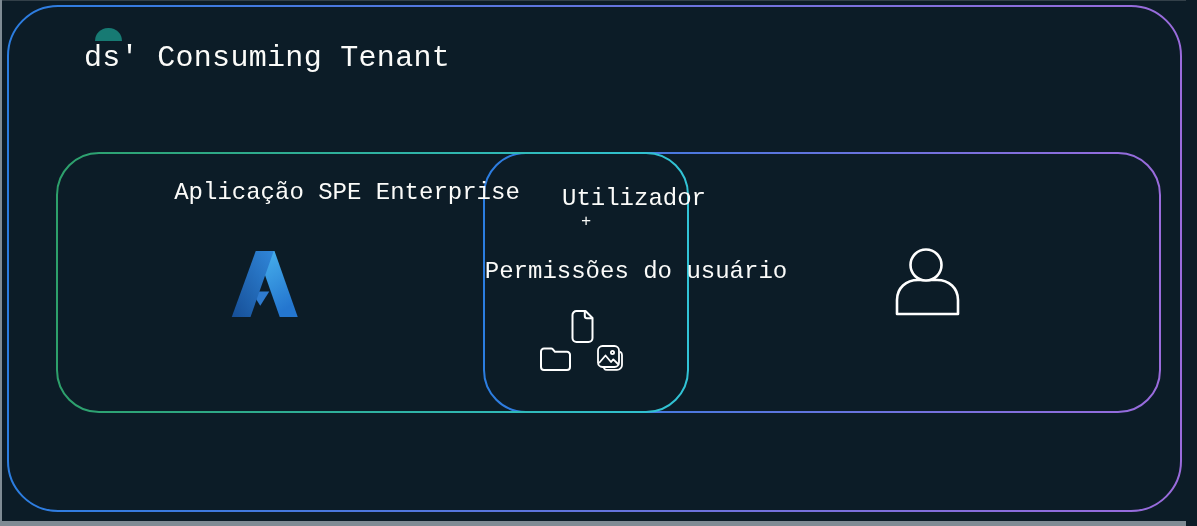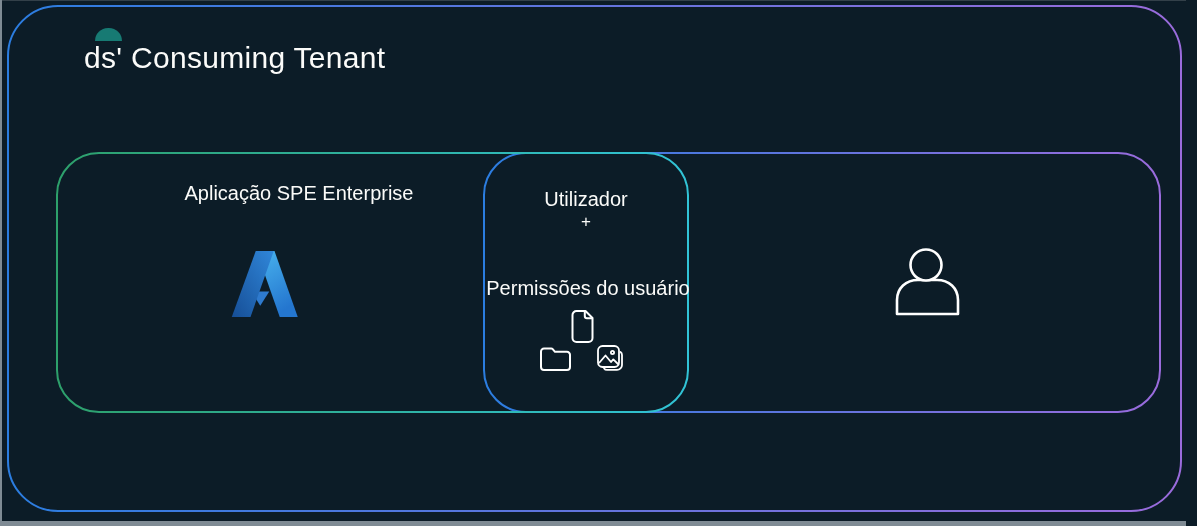--- a/index.html
+++ b/index.html
@@ -1,48 +1,48 @@
 <!DOCTYPE html>
 <html style="--background: #0c1c27; --edge-strip: #7f8b94; --text: #fbfbf9; --icon-stroke: #ffffff; --outer-border-start: #2b7de0; --outer-border-end: #9a6bdc; --app-border-start: #2da06b; --app-border-end: #31c3d6; --user-border-start: #2b7de0; --user-border-end: #9a6bdc; --dome: #177a73; --azure-left-top: #3087da; --azure-left-bottom: #164e96; --azure-right-top: #4ab5ef; --azure-right-bottom: #2476cf; --azure-notch: #2e7ace;"><head>
 <meta charset="utf-8">
 <style>
   html,body{margin:0;padding:0;background:#0c1c27;}
   .canvas{
     position:relative;
     width:1186px;height:526px;
     background:var(--background,#0c1c27);
-    font-family:Liberation Sans, sans-serif;
+    font-family:Liberation Mono, monospace;
     overflow:hidden;
   }
   .edge-left{position:absolute;left:0;top:0;width:2px;height:100%;background:var(--edge-strip,#7f8b94);}
   .edge-bottom{position:absolute;left:0;bottom:0;width:100%;height:5px;background:var(--edge-strip,#7f8b94);}
   .edge-top{position:absolute;left:0;top:0;width:100%;height:1px;background:rgba(255,255,255,0.16);}
   .borders{position:absolute;left:0;top:0;width:1197px;height:526px;}
   .dome{
     position:absolute;left:95px;top:28px;width:27px;height:13px;
     background:var(--dome,#177a73);
     border-radius:14px 14px 0 0;
   }
   .title{
     position:absolute;left:84px;top:41px;
     font-size:30px;line-height:34px;font-weight:400;
     color:var(--text,#fbfbf9);letter-spacing:0.3px;white-space:nowrap;
   }
   .label{
     position:absolute;transform:translateX(-50%);
-    font-size:20px;line-height:24px;font-weight:400;
-    color:var(--text,#fbfbf9);white-space:nowrap;text-align:center;
+    font-size:24px;line-height:24px;font-weight:400;
+    color:var(--text,#fbfbf9);white-space:nowrap;text-align:center;margin-left:48px;
   }
   .label-left{left:299px;top:181px;}
   .label-app{left:586px;top:187px;}
   .plus{
     position:absolute;left:586px;top:212px;transform:translateX(-50%);
     font-size:17px;color:var(--text,#fbfbf9);
   }
-  .label-perms{left:588px;top:276px;}
+  .label-perms{left:588px;top:260px;}
   .label-user{left:910px;top:176px;}
   .icon{position:absolute;color:var(--icon-stroke,#ffffff);}
   .azure-logo{left:228px;top:246px;width:72px;height:76px;}
   .doc-icon{left:570px;top:309px;width:25px;height:35px;}
   .folder-icon{left:539px;top:346px;width:33px;height:26px;}
   .image-icon{left:596px;top:344px;width:28px;height:28px;}
   .person-icon{left:894px;top:248px;width:67px;height:69px;}
 </style>
 </head>
 <body>

